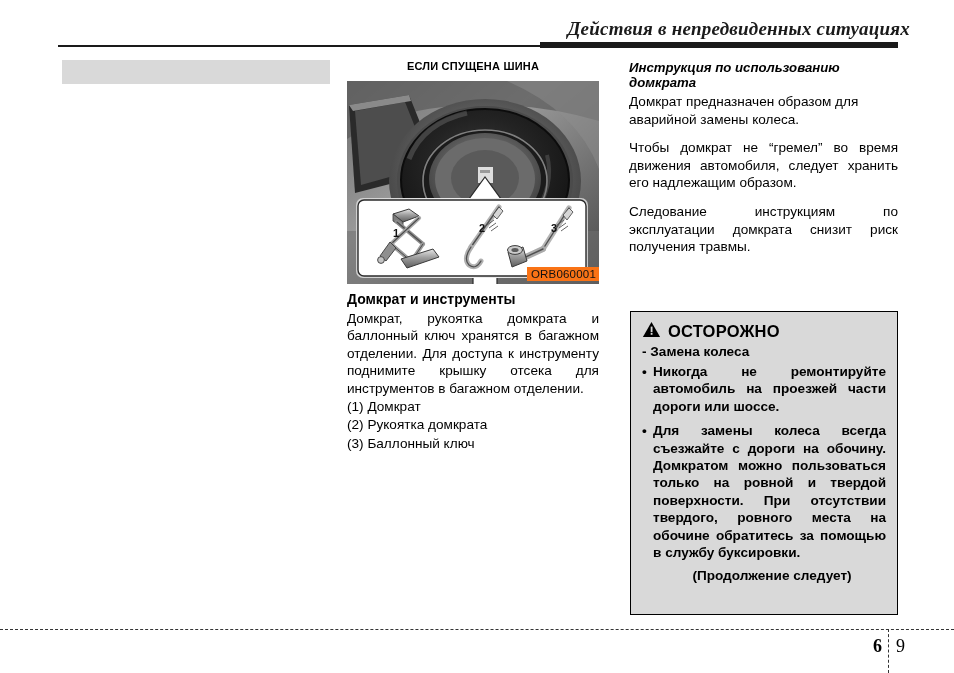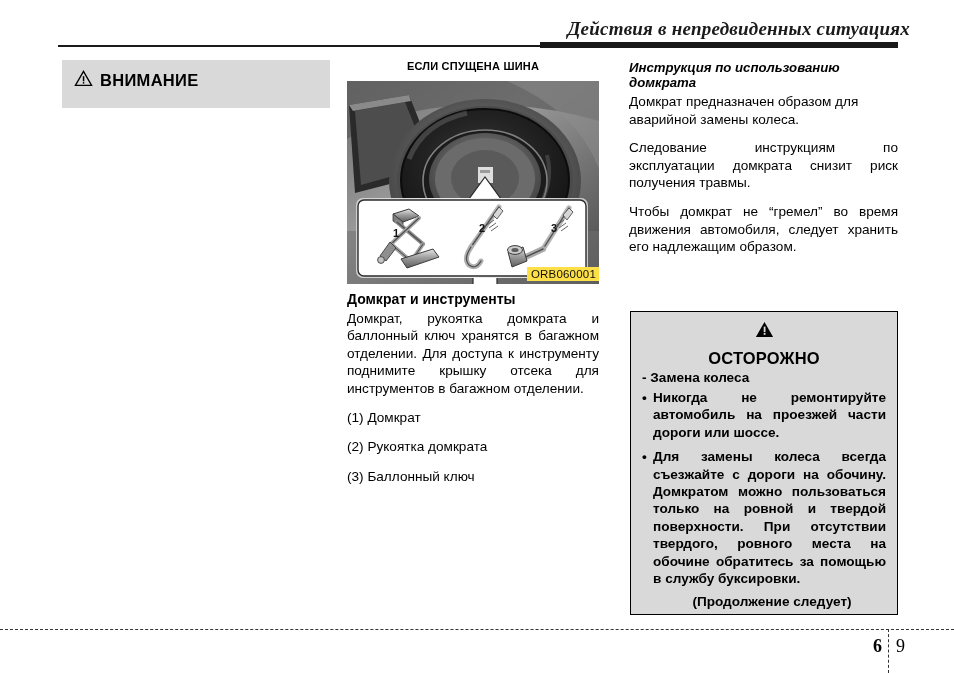--- a/index.html
+++ b/index.html
@@ -62,39 +62,39 @@
     font-size:11px; font-weight:700; letter-spacing:0.2px;
     margin:0 0 9px 0;
     text-align:center;
   }
 
   
   .photo-wrap { position:relative; width:252px; height:203px; }
   .photo-wrap svg { display:block; }
   .photo-code {
     position:absolute; right:0px; bottom:3px;
-    background:#fde047; color:#111;
+    background:#f97316; color:#111;
     font-size:11.5px; font-weight:400;
     padding:1px 3px 1px 4px;
     letter-spacing:0.2px;
   }
 
   
   .sub-head {
     font-size:14px; font-weight:700;
     margin:7px 0 3px 0;
   }
   .body-text {
     font-size:13.6px; line-height:17.4px;
     text-align:justify; text-justify:inter-word;
     margin:0 0 0 0;
   }
   .list-line {
     font-size:13.6px; line-height:17.4px;
-    margin-top:12px;
+    margin-top:1px;
   }
 
   
   .right-head {
     font-size:13.2px; font-weight:700; font-style:italic;
     line-height:15px; margin:0 0 3px 0;
   }
   .right-para {
     font-size:13.6px; line-height:17.6px;
     text-align:justify; text-justify:inter-word;
@@ -107,21 +107,21 @@
     position:absolute; left:630px; top:311px;
     width:268px; height:304px;
     box-sizing:border-box;
     background:#d9d9d9;
     border:1.6px solid #000;
     padding:9px 11px 6px 11px;
   }
   .warn-head {
     display:flex; align-items:center; gap:7px;
     font-size:16.5px; font-weight:700;
-    letter-spacing:0.2px; margin-bottom:2px;flex-direction:column;
+    letter-spacing:0.2px; margin-bottom:2px;
   }
   .tri-solid { flex:0 0 auto; }
   .warn-sub {
     font-size:13.6px; font-weight:700;
     margin:0 0 4px 0;
   }
   .warn-item {
     display:flex; font-size:13.6px; font-weight:700;
     line-height:17.4px; margin-bottom:7px;
   }
@@ -158,30 +158,20 @@
 <body>
 
 <div class="page">
 
   <div class="header-title">Действия в непредвиденных ситуациях</div>
   <div class="header-rule-thin"></div>
   <div class="header-rule-thick"></div>
 
   <div class="col-left">
     <div class="caution-box">
-      <div class="caution-head">
-        <span class="tri-outline">
-          <svg width="19" height="17" viewBox="0 0 19 17">
-            <path d="M9.5 1.4 L17.6 15.4 L1.4 15.4 Z" fill="none" stroke="#000" stroke-width="1.3"></path>
-            <rect x="8.8" y="6.2" width="1.5" height="5.1" fill="#000"></rect>
-            <rect x="8.8" y="12.1" width="1.5" height="1.5" fill="#000"></rect>
-          </svg>
-        </span>
-        <span>ВНИМАНИЕ</span>
-      </div>
     </div>
   </div>
 
   <div class="col-mid">
     <div class="section-title">ЕСЛИ СПУЩЕНА ШИНА</div>
 
     <div class="photo-wrap">
       <svg width="252" height="203" viewBox="0 0 252 203">
         <defs>
           <linearGradient id="gTrunk" x1="0" y1="0" x2="1" y2="1">
@@ -304,22 +294,22 @@
     <div class="sub-head">Домкрат и инструменты</div>
     <p class="body-text">Домкрат, рукоятка домкрата и баллонный ключ хранятся в багажном отделении. Для доступа к инструменту поднимите крышку отсека для инструментов в багажном отделении.</p>
     <div class="list-line">(1) Домкрат</div>
     <div class="list-line">(2) Рукоятка домкрата</div>
     <div class="list-line">(3) Баллонный ключ</div>
   </div>
 
   <div class="col-right">
     <div class="right-head">Инструкция по использованию домкрата</div>
     <p class="right-para nojust">Домкрат предназначен образом для аварийной замены колеса.</p>
+    <p class="right-para">Чтобы домкрат не “гремел” во время движения автомобиля, следует хранить его надлежащим образом.</p>
     <p class="right-para">Следование инструкциям по эксплуатации домкрата снизит риск получения травмы.</p>
-    <p class="right-para">Чтобы домкрат не “гремел” во время движения автомобиля, следует хранить его надлежащим образом.</p>
   </div>
 
   <div class="warn-box">
     <div class="warn-head">
       <span class="tri-solid">
         <svg width="19" height="17" viewBox="0 0 19 17">
           <path d="M9.5 0.9 L18.1 15.9 L0.9 15.9 Z" fill="#000"></path>
           <rect x="8.7" y="5.6" width="1.8" height="5.6" fill="#d9d9d9"></rect>
           <rect x="8.7" y="12.0" width="1.8" height="1.8" fill="#d9d9d9"></rect>
         </svg>

